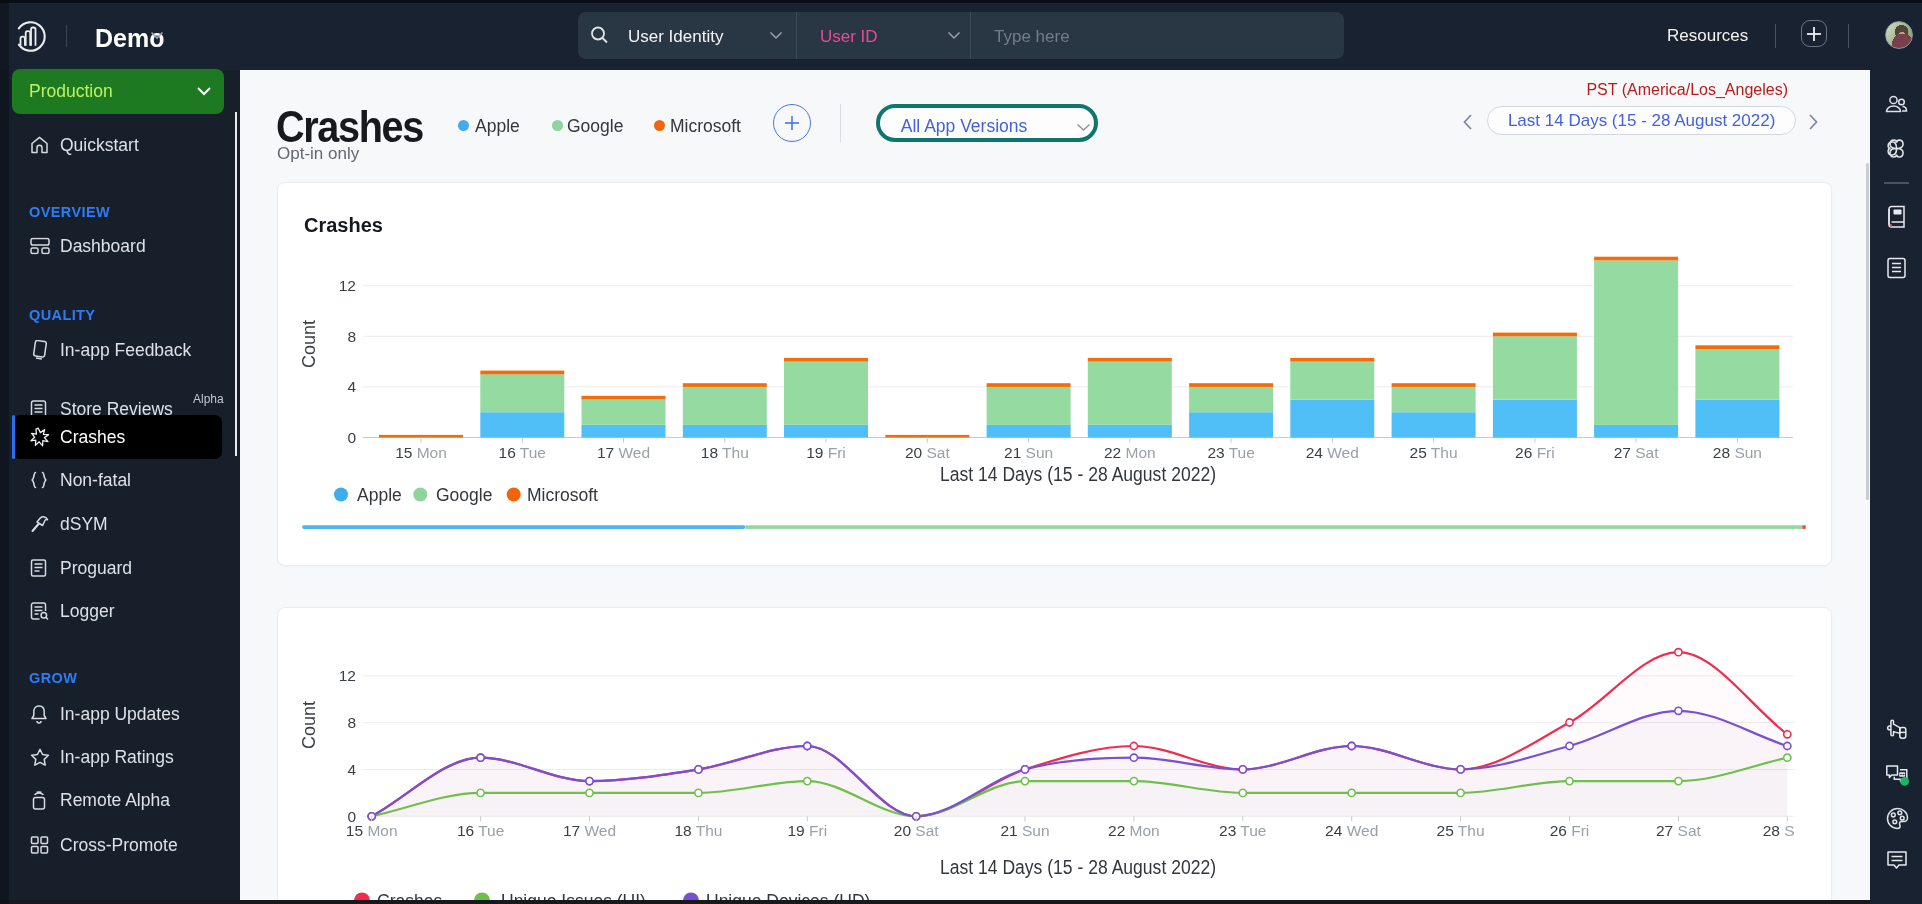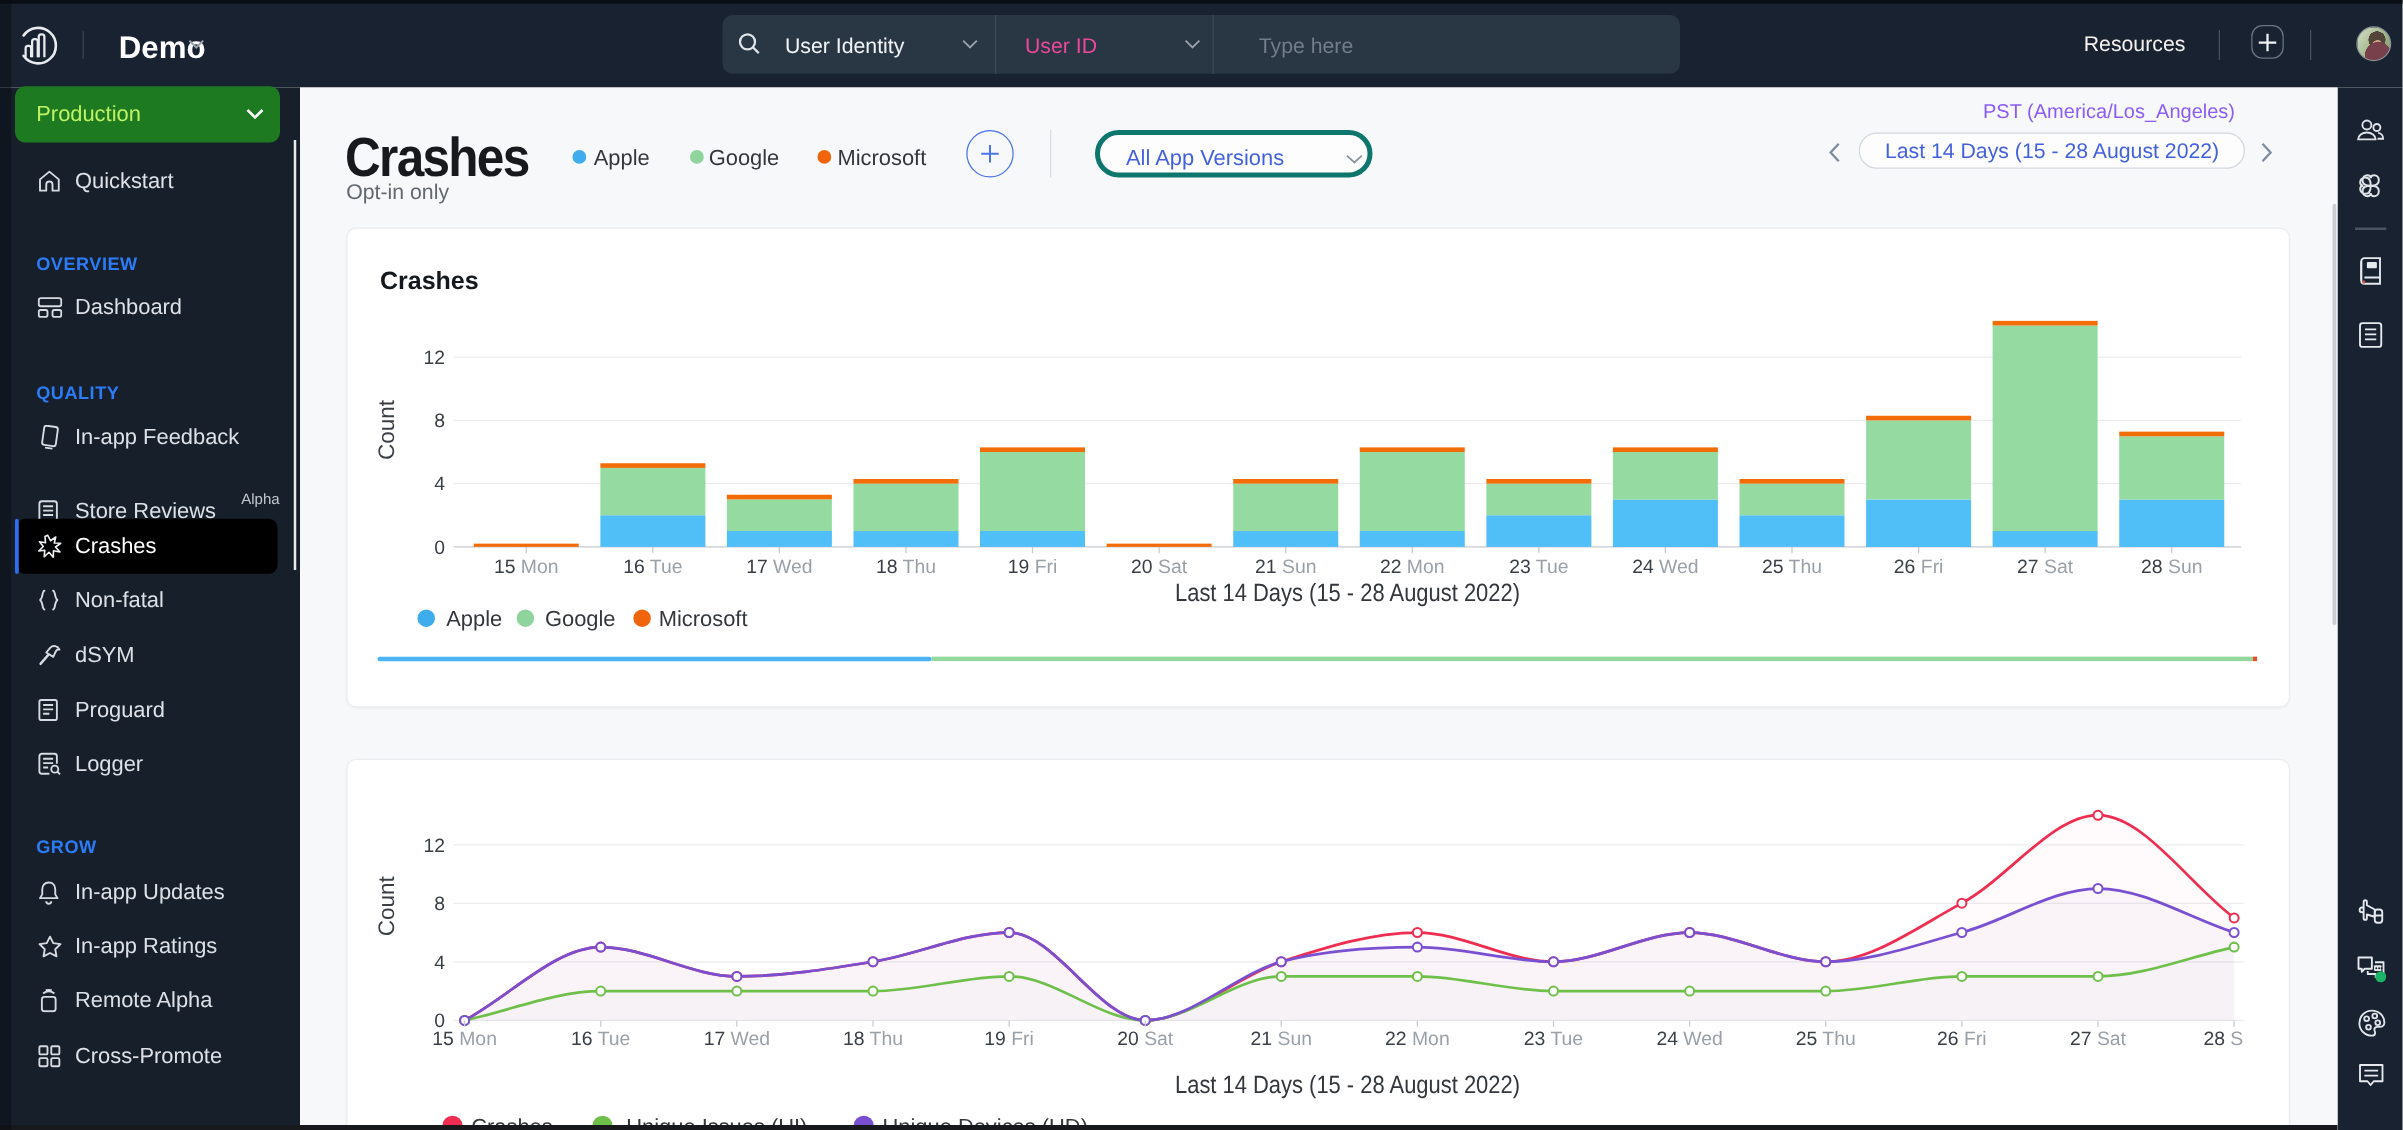--- a/index.html
+++ b/index.html
@@ -45,21 +45,21 @@
   <div class="abs" style="left:628px;top:27px;color:#f2f5f8;font-size:17px;">User Identity</div>
   <svg class="abs" style="left:769px;top:31px" width="14" height="9" viewBox="0 0 14 9">
       <path d="M1.5 1.5 L7 7 L12.5 1.5" fill="none" stroke="#98a1ac" stroke-width="1.5"></path>
     </svg>
   <div class="abs" style="left:796px;top:12px;width:1px;height:47px;background:#3d4a59;"></div>
   <div class="abs" style="left:820px;top:27px;color:#ec4899;font-size:17px;">User ID</div>
   <svg class="abs" style="left:947px;top:31px" width="14" height="9" viewBox="0 0 14 9">
       <path d="M1.5 1.5 L7 7 L12.5 1.5" fill="none" stroke="#98a1ac" stroke-width="1.5"></path>
     </svg>
   <div class="abs" style="left:970px;top:12px;width:1px;height:47px;background:#3d4a59;"></div>
-  <div class="abs" style="left:994px;top:27px;color:#717d8b;font-size:17px;margin-left:13px;">Type here</div>
+  <div class="abs" style="left:994px;top:27px;color:#717d8b;font-size:17px;">Type here</div>
 
   <div class="abs" style="left:1667px;top:26px;color:#f5f1ee;font-size:17px;">Resources</div>
   <div class="abs" style="left:1775px;top:24px;width:1px;height:24px;background:#48525f;"></div>
   <div class="abs" style="left:1801px;top:20px;width:26px;height:27px;border:1.5px solid #6b7480;border-radius:9px;"></div>
   <svg class="abs" style="left:1806px;top:26px" width="16" height="16" viewBox="0 0 16 16">
       <line x1="8" y1="1" x2="8" y2="15" stroke="#f0f2f4" stroke-width="1.8"></line>
       <line x1="1" y1="8" x2="15" y2="8" stroke="#f0f2f4" stroke-width="1.8"></line>
     </svg>
   <div class="abs" style="left:1848px;top:24px;width:1px;height:24px;background:#48525f;"></div>
 
@@ -241,21 +241,21 @@
       <line x1="8" y1="1" x2="8" y2="15" stroke="#4b74e8" stroke-width="1.6"></line>
       <line x1="1" y1="8" x2="15" y2="8" stroke="#4b74e8" stroke-width="1.6"></line>
     </svg>
   <div class="abs" style="left:600px;top:34px;width:1px;height:38px;background:#d9dce1;"></div>
   <div class="abs" style="left:635.8px;top:34px;width:222.5px;height:38px;border:4px solid #0f766e;border-radius:19px;background:#fdfdfe;">
     <span class="abs" style="left:21px;top:8px;font-size:17.5px;color:#4461dd;white-space:nowrap;">All App Versions</span>
     <svg class="abs" style="left:196px;top:15px" width="15" height="9" viewBox="0 0 15 9">
         <path d="M1.5 1.5 L7.5 7 L13.5 1.5" fill="none" stroke="#8a919b" stroke-width="1.4"></path>
       </svg>
   </div>
-  <div class="abs" style="left:1110px;top:11px;width:438px;text-align:right;font-size:16px;color:#8b5cf6;">PST (America/Los_Angeles)</div>
+  <div class="abs" style="left:1110px;top:11px;width:438px;text-align:right;font-size:16px;color:#b91c1c;">PST (America/Los_Angeles)</div>
   <svg class="abs" style="left:1222px;top:43px" width="11" height="18" viewBox="0 0 11 18">
       <path d="M9 2 L2.5 9 L9 16" fill="none" stroke="#7d8aa2" stroke-width="1.8"></path>
     </svg>
   <div class="abs" style="left:1246.9px;top:36.2px;width:309.5px;height:28.5px;border:1px solid #d3d7dd;border-radius:15px;background:#fdfdfe;text-align:center;">
     <span style="font-size:17px;color:#4461dd;line-height:27px;white-space:nowrap;">Last 14 Days (15 - 28 August 2022)</span>
   </div>
   <svg class="abs" style="left:1568px;top:43px" width="11" height="18" viewBox="0 0 11 18">
       <path d="M2 2 L8.5 9 L2 16" fill="none" stroke="#7d8aa2" stroke-width="1.8"></path>
     </svg>
 

